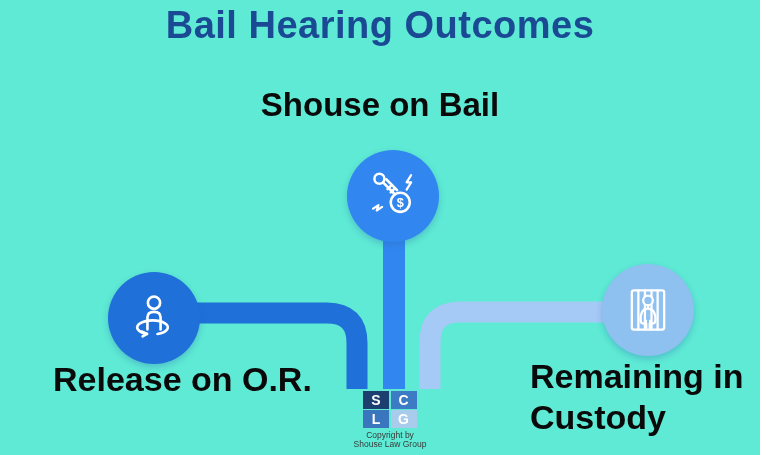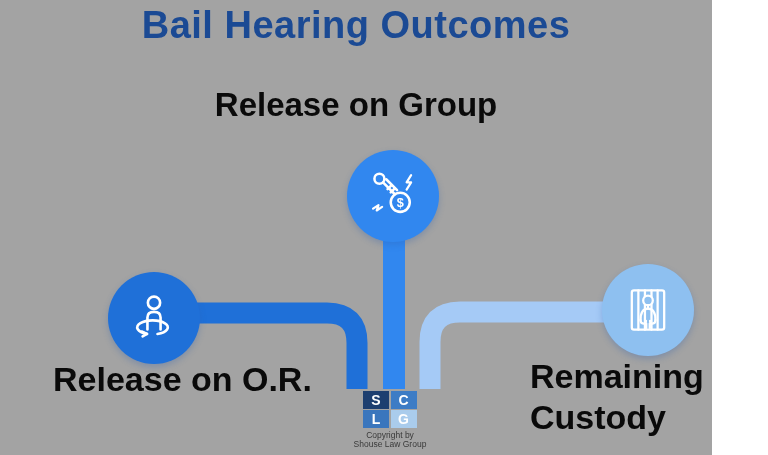--- a/index.html
+++ b/index.html
@@ -1,19 +1,18 @@
 <!DOCTYPE html>
 <html><head>
 <meta charset="utf-8">
 <style>
   html,body{margin:0;padding:0;background:#fff;}
   .canvas{
-    position:relative;width:688px;height:455px;background:#a3a3a3;overflow:hidden;
+    position:relative;width:760px;height:455px;background:#5eead4;overflow:hidden;
     font-family:"Liberation Sans", sans-serif;
-    padding-left:24px;
   }
   .title{
     position:absolute;left:0;right:0;top:4px;margin:0;
     text-align:center;font-size:38px;font-weight:bold;color:#1b4a94;letter-spacing:.5px;
   }
   .label{position:absolute;font-weight:bold;color:#0a0a0a;}
   .label-bail{left:0;right:0;top:86px;text-align:center;font-size:33px;}
   .label-or{left:5px;top:360px;font-size:34px;margin-left:48px;}
   .label-custody{left:530px;top:356px;width:245px;font-size:34px;line-height:41px;}
   .connectors{position:absolute;left:0;top:0;z-index:1;}
@@ -43,21 +42,21 @@
     width:90px;margin-left:-18px;
   }
 </style>
 </head>
 <body>
 
 <div class="canvas">
 
   <h1 class="title">Bail Hearing Outcomes</h1>
 
-  <div class="label label-bail">Release on Group</div>
+  <div class="label label-bail">Shouse on Bail</div>
   <div class="label label-or">Release on O.R.</div>
   <div class="label label-custody">Remaining in Custody</div>
 
   <svg class="connectors" width="768" height="455" viewBox="0 0 768 455">
     <path d="M 190 313 L 327 313 Q 357 313 357 343 L 357 389" fill="none" stroke="#1f70d8" stroke-width="21"></path>
     <path d="M 394 226 L 394 389" fill="none" stroke="#3187ef" stroke-width="22"></path>
     <path d="M 614 312 L 460 312 Q 430 312 430 342 L 430 389" fill="none" stroke="#a5caf6" stroke-width="21"></path>
   </svg>
 
   <div class="node node-bail">

